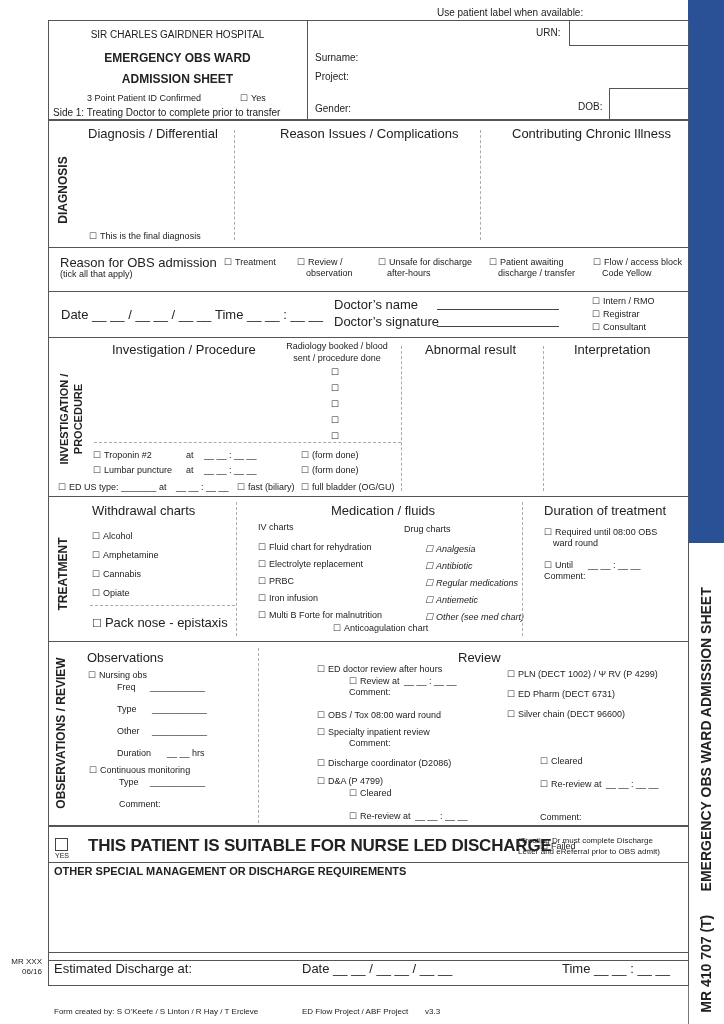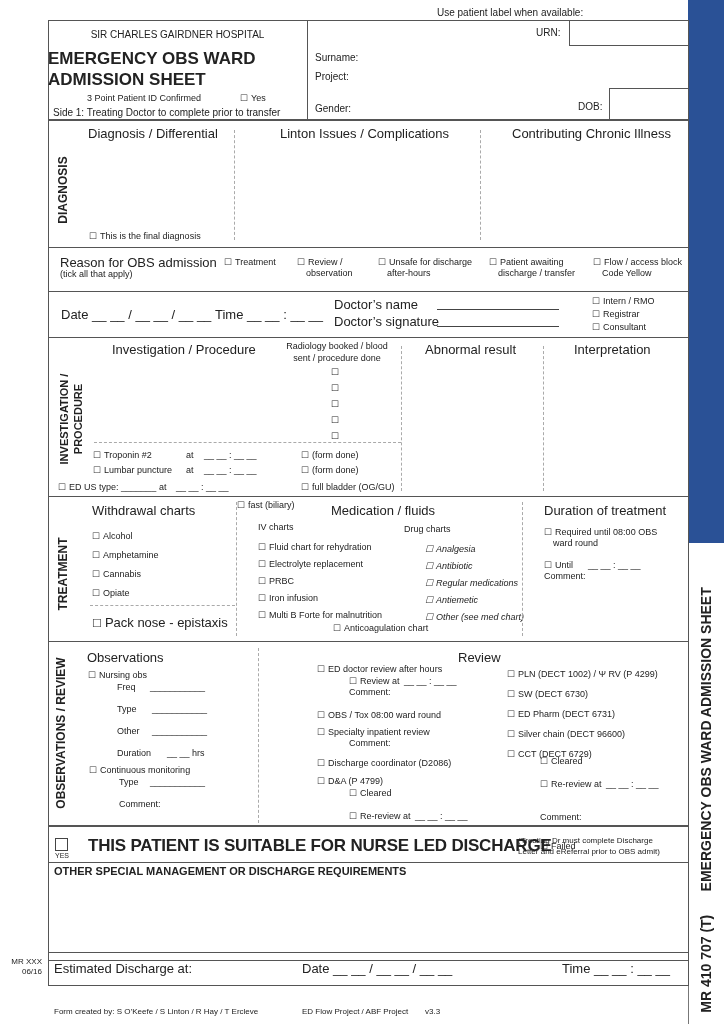--- a/index.html
+++ b/index.html
@@ -31,41 +31,41 @@
 <div class="side-text">
   <span>MR 410 707 (T)</span>&nbsp;&nbsp;&nbsp;&nbsp;&nbsp;
   <span>EMERGENCY OBS WARD ADMISSION SHEET</span>
 </div>
 
 <div class="abs t10 nowrap" style="left:437px; top:7px;">Use patient label when available:</div>
 
 <div class="box" style="left:48px; top:20px; width:641px; height:100px;"></div>
 <div class="vline" style="left:307px; top:20px; height:100px;"></div>
 <div class="abs t10 nowrap" style="left:48px; width:259px; top:29px; text-align:center;">SIR CHARLES GAIRDNER HOSPITAL</div>
-<div class="abs nowrap" style="left:48px; width:259px; top:48px; text-align:left; font-weight:bold; font-size:17px; line-height:21px;">
+<div class="abs nowrap" style="left:48px; width:259px; top:48px; text-align:center; font-weight:bold; font-size:12px; line-height:21px;">
   <div>EMERGENCY OBS WARD</div>
   <div>ADMISSION SHEET</div>
 </div>
 <div class="abs t9 nowrap" style="left:87px; top:93px;">3 Point Patient ID Confirmed</div>
 <div class="abs t9 nowrap" style="left:240px; top:93px;"><span class="cb">☐</span><span>Yes</span></div>
 <div class="abs t10 nowrap" style="left:53px; top:107px;">Side 1: Treating Doctor to complete prior to transfer</div>
 
 <div class="abs t10 nowrap" style="left:536px; top:27px;">URN:</div>
 <div class="box" style="left:569px; top:20px; width:120px; height:26px;"></div>
 <div class="abs t10 nowrap" style="left:315px; top:52px;">Surname:</div>
 <div class="abs t10 nowrap" style="left:315px; top:71px;">Project:</div>
 <div class="abs t10 nowrap" style="left:315px; top:103px;text-align:center;">Gender:</div>
 <div class="abs t10 nowrap" style="left:578px; top:101px;">DOB:</div>
 <div class="box" style="left:609px; top:88px; width:80px; height:32px;"></div>
 
 <div class="box" style="left:48px; top:120px; width:641px; height:706px; background:transparent;"></div>
 
 <div class="vert t12" style="left:22px; top:182px; width:84px; height:16px;">DIAGNOSIS</div>
 <div class="abs hd nowrap" style="left:88px; top:126px;">Diagnosis / Differential</div>
-<div class="abs hd nowrap" style="left:280px; top:126px;">Linton Issues / Complications</div>
+<div class="abs hd nowrap" style="left:280px; top:126px;">Reason Issues / Complications</div>
 <div class="abs hd nowrap" style="left:512px; top:126px;">Contributing Chronic Illness</div>
 <div class="dash-v" style="left:234px; top:130px; height:110px;"></div>
 <div class="dash-v" style="left:480px; top:130px; height:110px;"></div>
 <div class="abs t9 nowrap" style="left:89px; top:231px;text-align:right;"><span class="cb">☐</span><span>This is the final diagnosis</span></div>
 <div class="hline" style="left:48px; top:247px; width:641px;"></div>
 
 <div class="abs hd nowrap" style="left:60px; top:255px;">Reason for OBS admission</div>
 <div class="abs t9 nowrap" style="left:60px; top:269px;">(tick all that apply)</div>
 <div class="abs t9 nowrap" style="left:224px; top:257px;"><span class="cb">☐</span><span>Treatment</span></div>
 <div class="abs t9" style="left:297px; top:257px; line-height:11px;"><span class="cb">☐</span><span>Review /</span><br><span style="padding-left:9px;">observation</span></div>
@@ -115,21 +115,21 @@
 <div class="abs t9 nowrap" style="left:301px; top:450px;"><span class="cb">☐</span><span>(form done)</span></div>
 
 <div class="abs t9 nowrap" style="left:93px; top:465px;"><span class="cb">☐</span><span>Lumbar puncture</span></div>
 <div class="abs t9 nowrap" style="left:186px; top:465px;">at</div>
 <div class="abs t9 nowrap" style="left:204px; top:465px;">__ __ : __ __</div>
 <div class="abs t9 nowrap" style="left:301px; top:465px;"><span class="cb">☐</span><span>(form done)</span></div>
 
 <div class="abs t9 nowrap" style="left:58px; top:482px;"><span class="cb">☐</span><span>ED US type: _______</span></div>
 <div class="abs t9 nowrap" style="left:159px; top:482px;">at</div>
 <div class="abs t9 nowrap" style="left:176px; top:482px;">__ __ : __ __</div>
-<div class="abs t9 nowrap" style="left:237px; top:500px;"><span class="cb">☐</span><span>fast (biliary)</span></div>
+<div class="abs t9 nowrap" style="left:237px; top:482px;"><span class="cb">☐</span><span>fast (biliary)</span></div>
 <div class="abs t9 nowrap" style="left:301px; top:482px;"><span class="cb">☐</span><span>full bladder (OG/GU)</span></div>
 <div class="hline" style="left:48px; top:496px; width:641px;"></div>
 
 <div class="vert t12" style="left:14px; top:566px; width:100px; height:16px;">TREATMENT</div>
 <div class="abs hd nowrap" style="left:92px; top:503px;">Withdrawal charts</div>
 <div class="abs t9 nowrap" style="left:92px; top:527px; line-height:19px;">
   <div><span class="cb">☐</span><span>Alcohol</span></div>
   <div><span class="cb">☐</span><span>Amphetamine</span></div>
   <div><span class="cb">☐</span><span>Cannabis</span></div>
   <div><span class="cb">☐</span><span>Opiate</span></div>
@@ -191,24 +191,22 @@
 <div class="abs t9 nowrap" style="left:317px; top:727px;"><span class="cb">☐</span><span>Specialty inpatient review</span></div>
 <div class="abs t9 nowrap" style="left:349px; top:738px;">Comment:</div>
 <div class="abs t9 nowrap" style="left:317px; top:758px;"><span class="cb">☐</span><span>Discharge coordinator (D2086)</span></div>
 <div class="abs t9 nowrap" style="left:317px; top:776px;"><span class="cb">☐</span><span>D&amp;A (P 4799)</span></div>
 <div class="abs t9 nowrap" style="left:349px; top:788px;"><span class="cb">☐</span><span>Cleared</span></div>
 <div class="abs t9 nowrap" style="left:349px; top:811px;"><span class="cb">☐</span><span>Re-review at</span></div>
 <div class="abs t9 nowrap" style="left:415px; top:811px;">__ __ : __ __</div>
 
 <div class="abs t9 nowrap" style="left:507px; top:664px; line-height:20px;">
   <div><span class="cb">☐</span><span>PLN (DECT 1002) / Ψ RV (P 4299)</span></div>
-  <div><span class="cb">☐</span><span>SW (DECT 6730)</span></div>
   <div><span class="cb">☐</span><span>ED Pharm (DECT 6731)</span></div>
   <div><span class="cb">☐</span><span>Silver chain (DECT 96600)</span></div>
-  <div><span class="cb">☐</span><span>CCT (DECT 6729)</span></div>
 </div>
 <div class="abs t9 nowrap" style="left:540px; top:756px;"><span class="cb">☐</span><span>Cleared</span></div>
 <div class="abs t9 nowrap" style="left:540px; top:779px;"><span class="cb">☐</span><span>Re-review at</span></div>
 <div class="abs t9 nowrap" style="left:606px; top:779px;">__ __ : __ __</div>
 <div class="abs t9 nowrap" style="left:540px; top:801px;margin-top:40px;"><span class="cb">☐</span><span>Failed</span></div>
 <div class="abs t9 nowrap" style="left:540px; top:812px;">Comment:</div>
 
 <div class="box" style="left:48px; top:826px; width:641px; height:135px; background:transparent;"></div>
 <div class="abs" style="left:55px; top:838px; width:13px; height:13px; border:1px solid #444;"></div>
 <div class="abs nowrap" style="left:55px; top:852px; font-size:7px;">YES</div>

